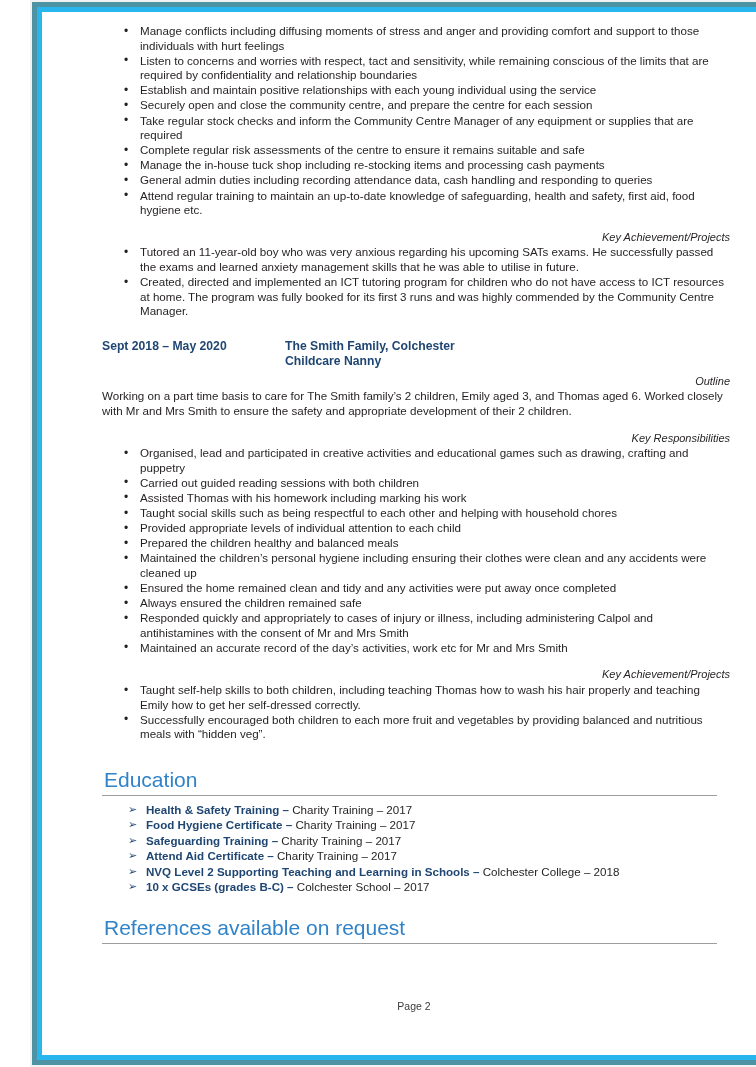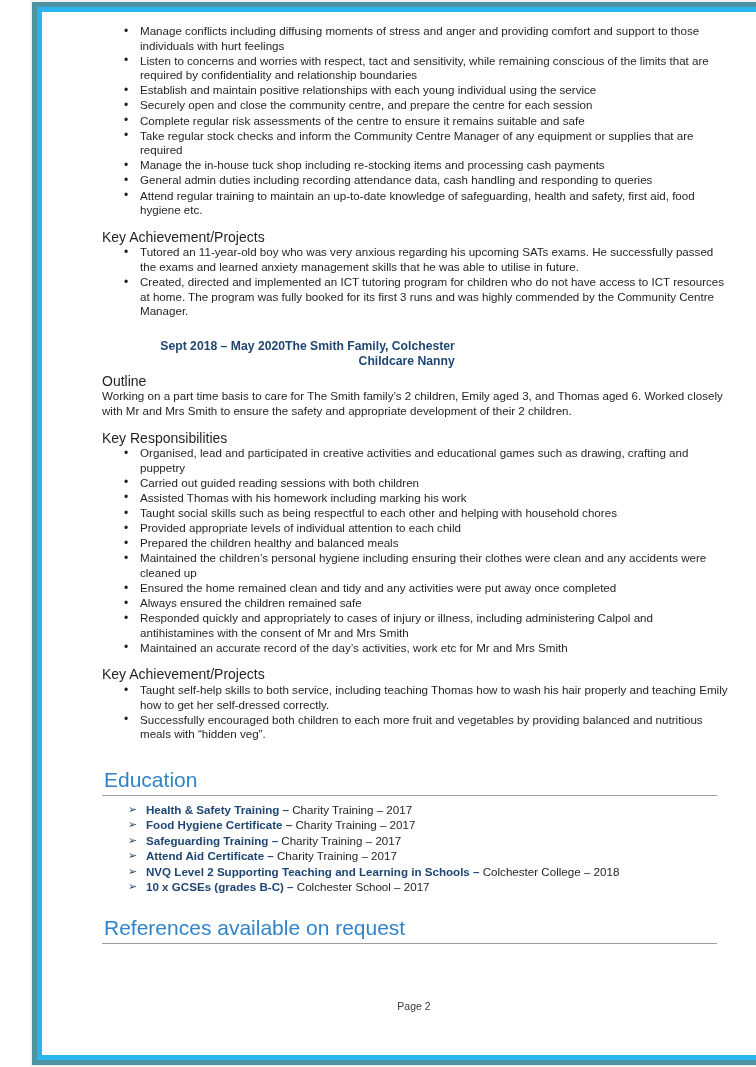--- a/index.html
+++ b/index.html
@@ -78,34 +78,35 @@
   ul.bullets > li::before {
     content: "\2022";
     position: absolute;
     left: 22px;
     top: -0.5px;
     font-size: 12px;
     color: #231f20;
   }
 
   .subhead {
-    font-size: 14px;
+    font-style: italic;
+    font-size: 11px;
     line-height: 14.6px;
     color: #231f20;
     margin: 12px 0 1px 0;
+    text-align: right;
   }
 
   .jobhead {
     display: flex;
     margin-top: 20px;
     color: #1f4672;
     font-weight: bold;
     font-size: 12.2px;
     line-height: 15.5px;
-    text-align: right;
   }
   .jobhead .dates {
     width: 183px;
     flex: 0 0 183px;
   }
   .jobhead .who div {
     white-space: nowrap;
   }
 
   .para {
@@ -180,22 +181,22 @@
 
   <div class="frame-inner-white"></div>
 
   <div class="content">
 
     <ul class="bullets" id="role1-resp">
         <li>Manage conflicts including diffusing moments of stress and anger and providing comfort and support to those individuals with hurt feelings</li>
         <li>Listen to concerns and worries with respect, tact and sensitivity, while remaining conscious of the limits that are required by confidentiality and relationship boundaries</li>
         <li>Establish and maintain positive relationships with each young individual using the service</li>
         <li>Securely open and close the community centre, and prepare the centre for each session</li>
+        <li>Take regular stock checks and inform the Community Centre Manager of any equipment or supplies that are required</li>
         <li>Complete regular risk assessments of the centre to ensure it remains suitable and safe</li>
-        <li>Take regular stock checks and inform the Community Centre Manager of any equipment or supplies that are required</li>
         <li>Manage the in-house tuck shop including re-stocking items and processing cash payments</li>
         <li>General admin duties including recording attendance data, cash handling and responding to queries</li>
         <li>Attend regular training to maintain an up-to-date knowledge of safeguarding, health and safety, first aid, food hygiene etc.</li>
       </ul>
 
     <div class="subhead">Key Achievement/Projects</div>
     <ul class="bullets" id="role1-ach">
         <li>Tutored an 11-year-old boy who was very anxious regarding his upcoming SATs exams. He successfully passed the exams and learned anxiety management skills that he was able to utilise in future.</li>
         <li>Created, directed and implemented an ICT tutoring program for children who do not have access to ICT resources at home. The program was fully booked for its first 3 runs and was highly commended by the Community Centre Manager.</li>
       </ul>
@@ -221,21 +222,21 @@
         <li>Prepared the children healthy and balanced meals</li>
         <li>Maintained the children’s personal hygiene including ensuring their clothes were clean and any accidents were cleaned up</li>
         <li>Ensured the home remained clean and tidy and any activities were put away once completed</li>
         <li>Always ensured the children remained safe</li>
         <li>Responded quickly and appropriately to cases of injury or illness, including administering Calpol and antihistamines with the consent of Mr and Mrs Smith</li>
         <li>Maintained an accurate record of the day’s activities, work etc for Mr and Mrs Smith</li>
       </ul>
 
     <div class="subhead">Key Achievement/Projects</div>
     <ul class="bullets" id="role2-ach">
-        <li>Taught self-help skills to both service, including teaching Thomas how to wash his hair properly and teaching Emily how to get her self-dressed correctly.</li>
+        <li>Taught self-help skills to both children, including teaching Thomas how to wash his hair properly and teaching Emily how to get her self-dressed correctly.</li>
         <li>Successfully encouraged both children to each more fruit and vegetables by providing balanced and nutritious meals with “hidden veg”.</li>
       </ul>
 
     <h2 class="section">Education</h2>
     <div class="rule"></div>
     <ul class="arrows" id="edu-list">
         <li><span class="qual">Health &amp; Safety Training</span><span class="dash"> – </span><span>Charity Training – 2017</span></li>
         <li><span class="qual">Food Hygiene Certificate</span><span class="dash"> – </span><span>Charity Training – 2017</span></li>
         <li><span class="qual">Safeguarding Training</span><span class="dash"> – </span><span>Charity Training – 2017</span></li>
         <li><span class="qual">Attend Aid Certificate</span><span class="dash"> – </span><span>Charity Training – 2017</span></li>

